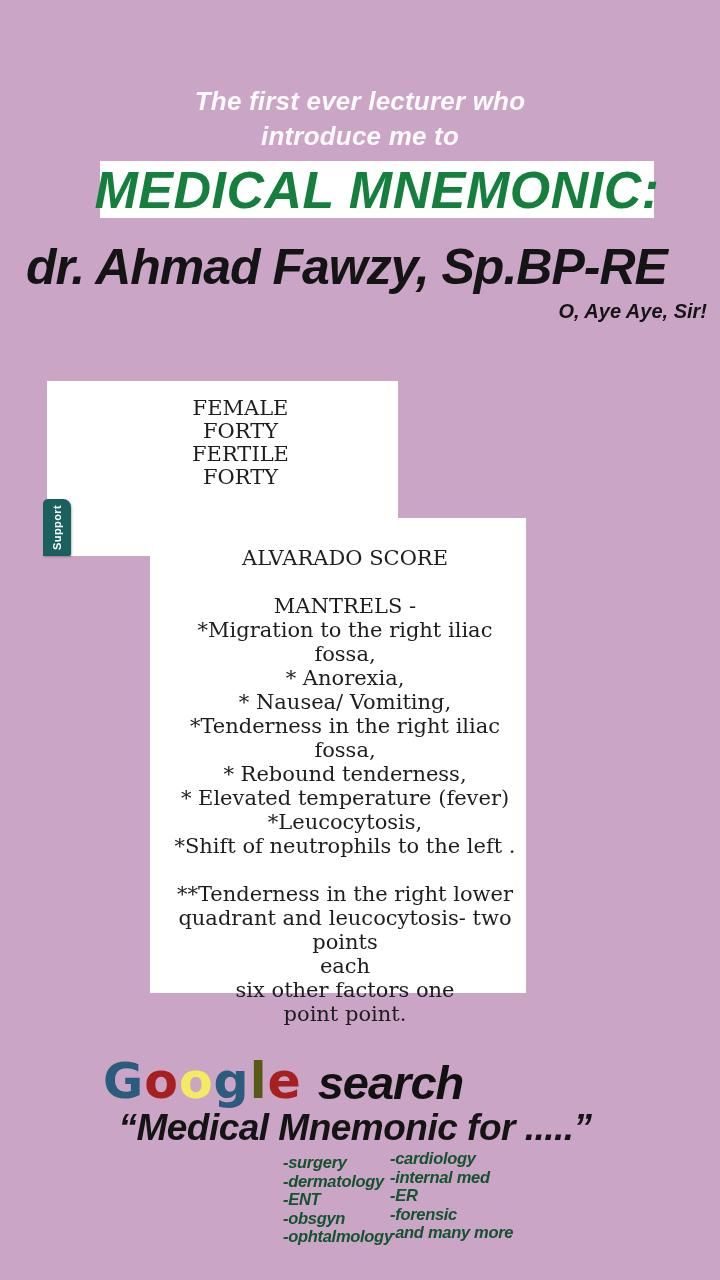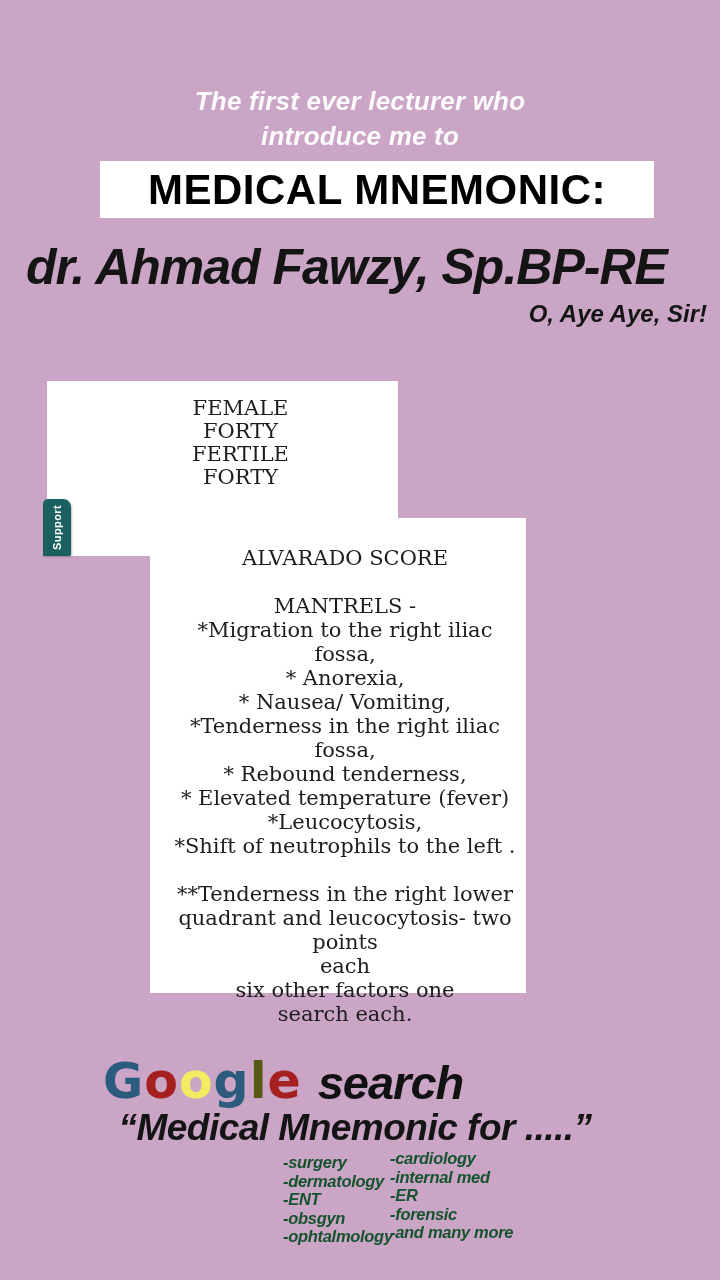--- a/index.html
+++ b/index.html
@@ -25,43 +25,44 @@
     letter-spacing: 0.2px;
   }
 
   .title-strip {
     left: 100px; top: 161px;
     width: 554px; height: 57px;
     background: #ffffff;
     display: flex; align-items: center; justify-content: center;
   }
   .title-strip span {
-    color: #000000;
-    font-weight: 700;
-    font-size: 42px;
+    color: #15803d;
+    font-weight: 700;
+    font-style: italic;
+    font-size: 52px;
     letter-spacing: 0.5px;
     white-space: nowrap;
   }
 
   .lecturer {
     left: 26px; top: 238px; width: 690px;
     color: #141414;
     font-weight: 700;
     font-style: italic;
     font-size: 50px;
     letter-spacing: -1px;
     white-space: nowrap;
   }
 
   .salute {
     right: 13px; top: 300px;
     color: #141414;
     font-weight: 700;
     font-style: italic;
-    font-size: 24px;
+    font-size: 20px;
   }
 
   
   .card { background: #ffffff; }
   .serif { font-family: "DejaVu Serif", serif; color: #1d1d1d; }
 
   .card1 {
     left: 47px; top: 381px;
     width: 351px; height: 175px;
     padding: 4px 0 0 36px;
@@ -184,21 +185,21 @@
     <div class="serif c2line">fossa,</div>
     <div class="serif c2line">* Rebound tenderness,</div>
     <div class="serif c2line">* Elevated temperature (fever)</div>
     <div class="serif c2line">*Leucocytosis,</div>
     <div class="serif c2line">*Shift of neutrophils to the left .</div>
     <div class="serif c2line"></div>
     <div class="serif c2line">**Tenderness in the right lower</div>
     <div class="serif c2line">quadrant and leucocytosis- two points</div>
     <div class="serif c2line">each</div>
     <div class="serif c2line">six other factors one</div>
-    <div class="serif c2line">search each.</div>
+    <div class="serif c2line">point point.</div>
   </div>
 
   <div class="abs google-row">
     <div class="google-logo">
       <span style="color:#2b5b7d">G</span><span style="color:#a62020">o</span><span style="color:#f3ec62">o</span><span style="color:#2b5b7d">g</span><span style="color:#575a15">l</span><span style="color:#a62020">e</span>
     </div>
     <div class="search-word">search</div>
   </div>
 
   <div class="abs query">“Medical Mnemonic for .....”</div>

